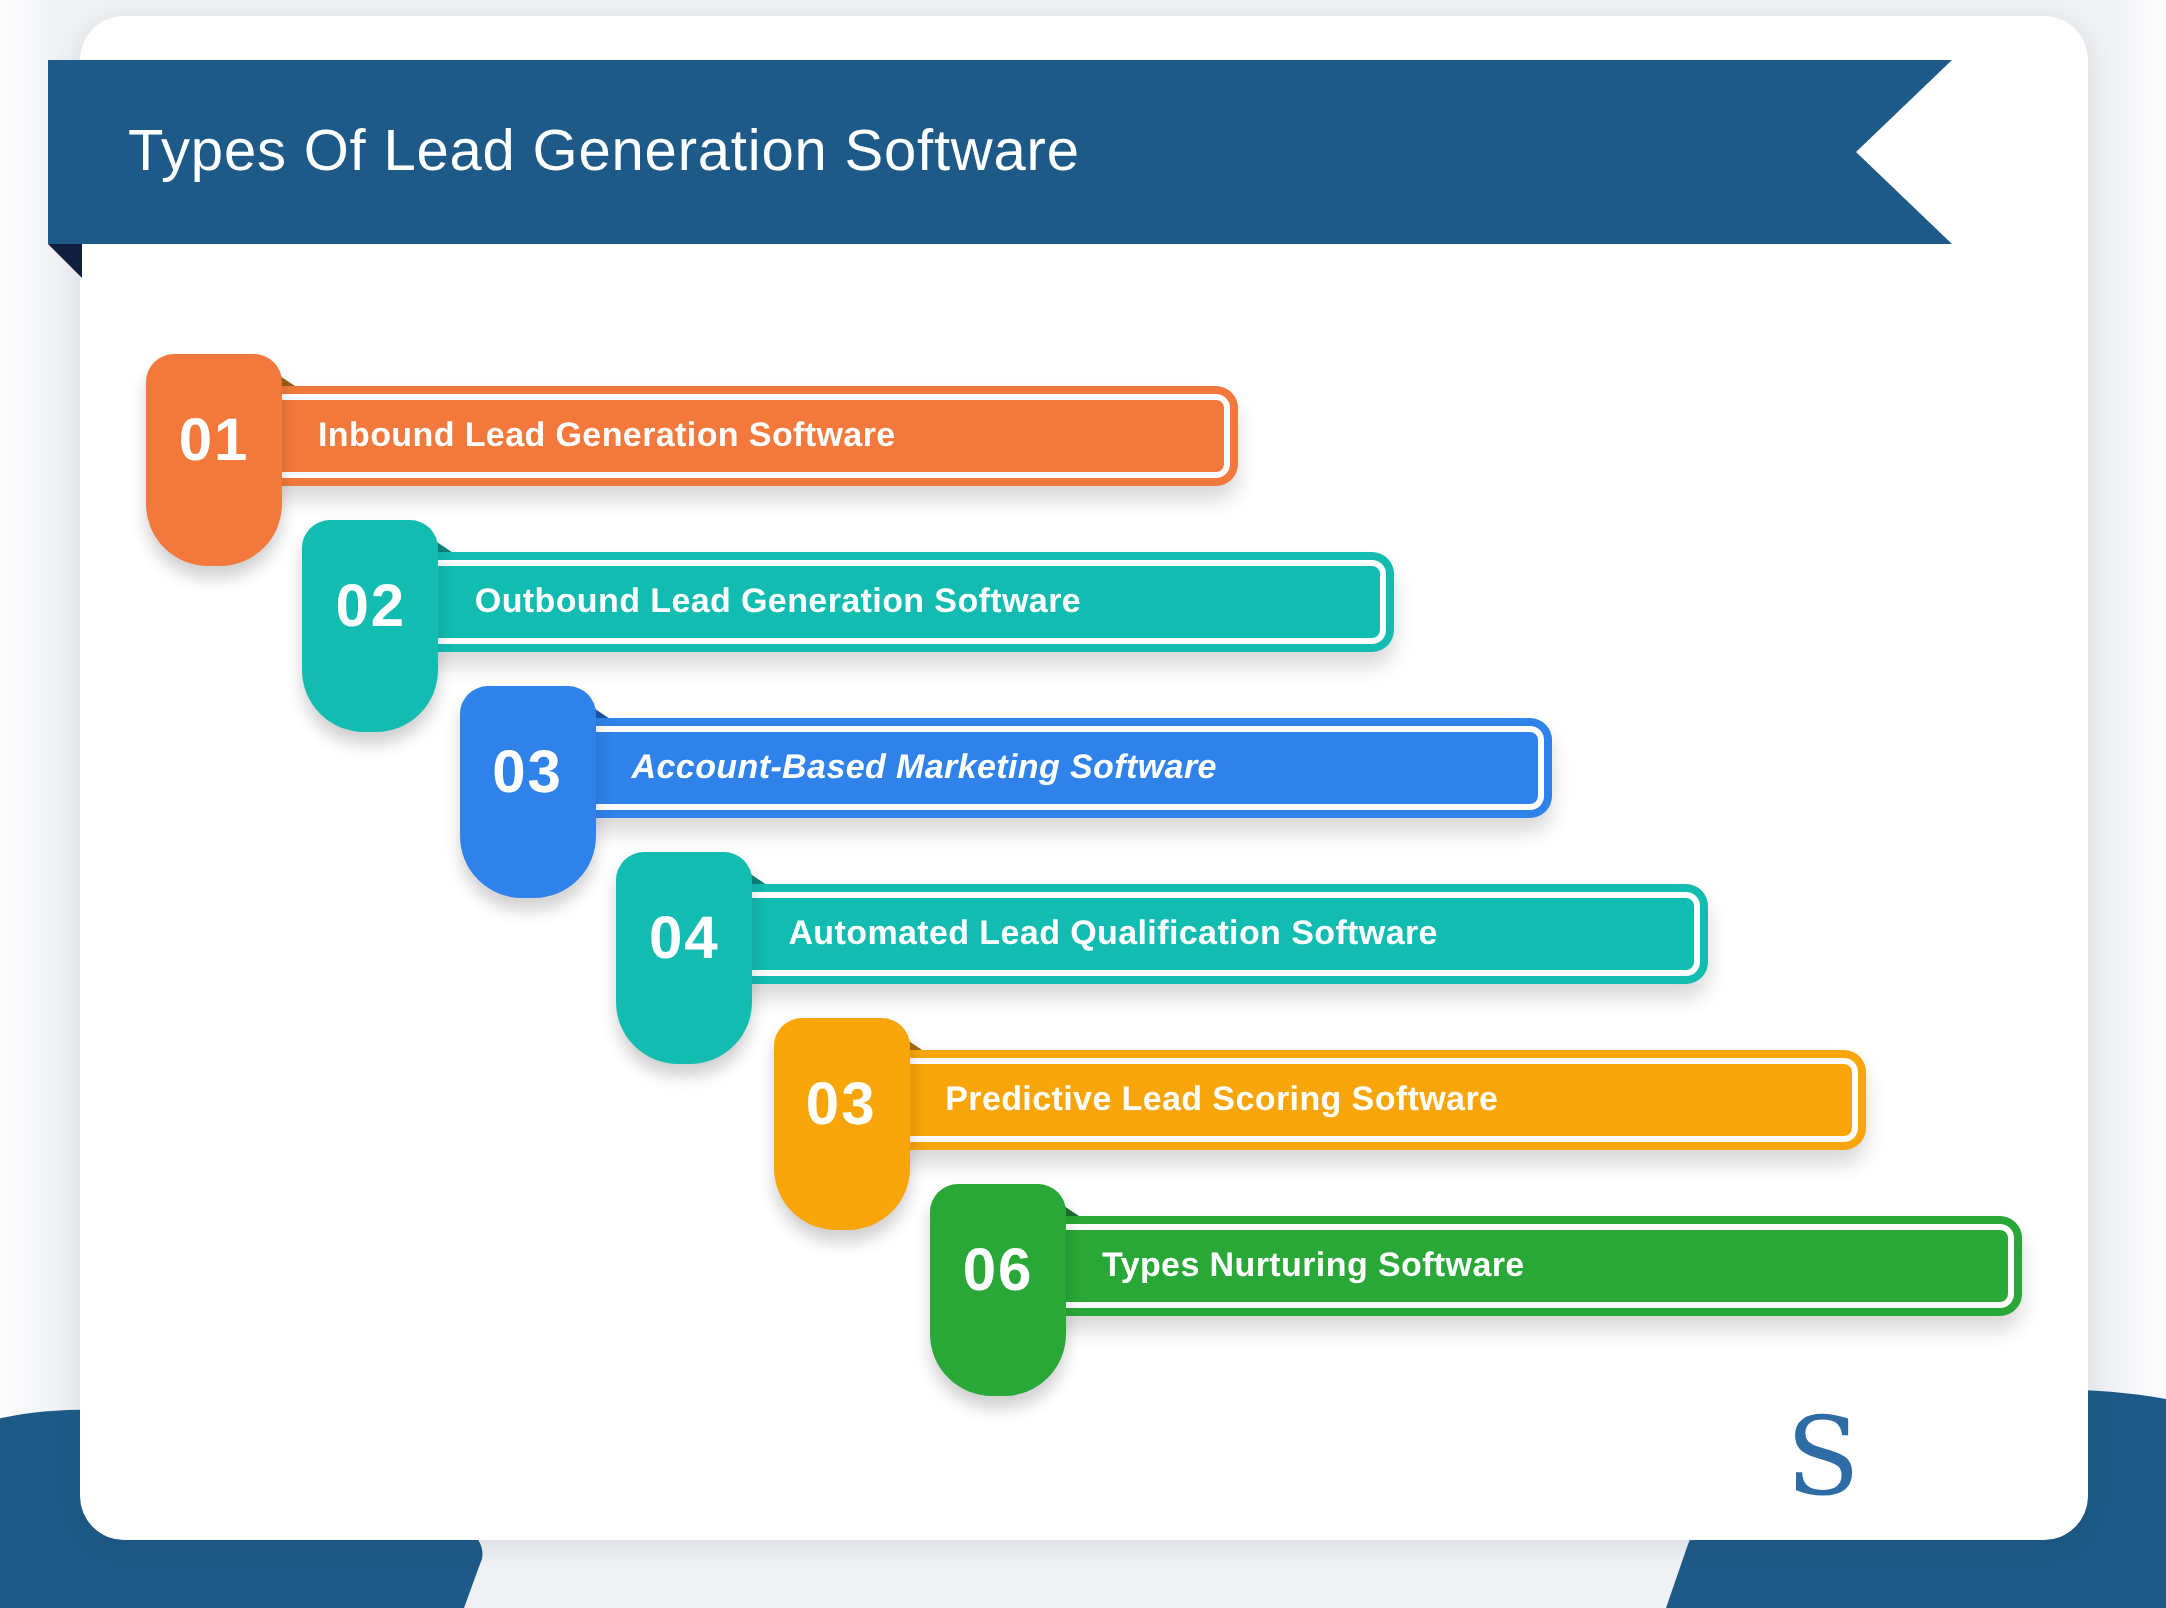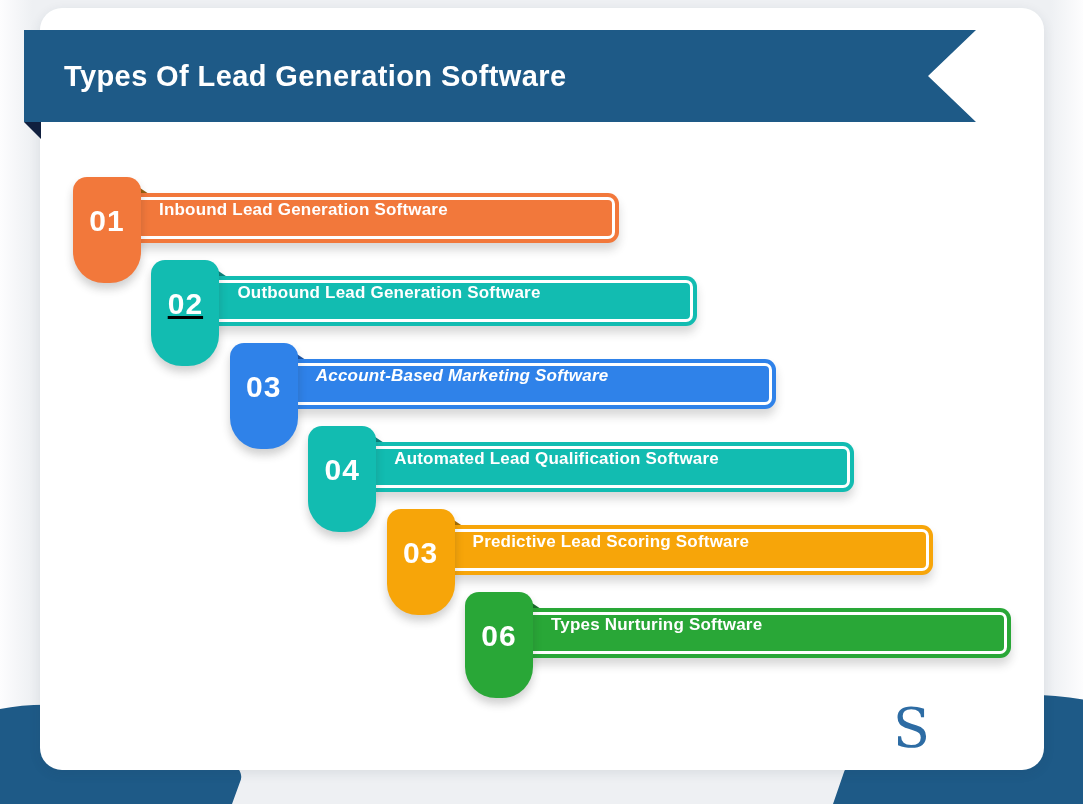--- a/index.html
+++ b/index.html
@@ -13,42 +13,42 @@
     position:absolute;left:40px;top:8px;width:1004px;height:762px;
     background:#ffffff;border-radius:22px;z-index:1;
     box-shadow:0 3px 12px rgba(30,45,70,0.10);
   }
   .ribbon{
     position:absolute;left:24px;top:30px;width:952px;height:92px;z-index:3;
     display:flex;align-items:center;
     clip-path:polygon(0 0,100% 0,calc(100% - 48px) 50%,100% 100%,0 100%);
   }
   .ribbon-title{
-    color:#ffffff;font-size:29px;font-weight:700;letter-spacing:0.4px;
+    color:#ffffff;font-size:29px;font-weight:400;letter-spacing:0.4px;
     padding-left:40px;white-space:nowrap;
   }
   .ribbon-fold{
     position:absolute;left:24px;top:122px;width:17px;height:17px;z-index:2;
     clip-path:polygon(0 0,100% 0,100% 100%);
   }
   .rows{position:absolute;left:0;top:0;width:1083px;height:804px;z-index:2;}
   .row{position:absolute;width:620px;height:120px;}
   .flap{
     position:absolute;left:52px;top:1px;width:24px;height:16px;
     clip-path:polygon(0 0,100% 100%,0 100%);
   }
   .bar{
     position:absolute;left:50px;top:16px;width:496px;height:50px;
     border-radius:11px;padding:4px;box-sizing:border-box;
     box-shadow:0 7px 10px rgba(40,40,40,0.18);
   }
   .bar-inner{
     width:100%;height:100%;box-sizing:border-box;
     border:3px solid #ffffff;border-radius:7px;
-    display:flex;align-items:flex-start;padding-left:29px;
+    display:flex;align-items:center;padding-left:29px;
   }
   .bar-label{color:#ffffff;font-size:17px;font-weight:700;letter-spacing:0.2px;white-space:nowrap;}
   .badge{
     position:absolute;left:0;top:0;width:68px;height:106px;
     border-radius:14px 14px 31px 31px;
     box-shadow:0 6px 8px rgba(40,40,40,0.22);
     display:flex;justify-content:center;align-items:flex-start;
   }
   .badge-num{color:#ffffff;font-size:30px;font-weight:800;margin-top:27px;letter-spacing:1px;}
   .logo{
@@ -88,21 +88,21 @@
       <span class="badge-num">01</span>
     </div>
   </div>
     <div class="row" style="left: 151.4px; top: 260px;">
     <div class="flap" style="background: rgb(11, 131, 124);"></div>
     <div class="bar" style="background: rgb(18, 188, 177);">
       <div class="bar-inner">
         <span class="bar-label">Outbound Lead Generation Software</span>
       </div>
     </div>
-    <div class="badge" style="background: rgb(18, 188, 177); text-decoration: underline;">
+    <div class="badge" style="background: rgb(18, 188, 177);">
       <span class="badge-num">02</span>
     </div>
   </div>
     <div class="row" style="left: 229.8px; top: 343px;">
     <div class="flap" style="background: rgb(28, 86, 168);"></div>
     <div class="bar" style="background: rgb(47, 130, 233); font-style: italic;">
       <div class="bar-inner">
         <span class="bar-label">Account-Based Marketing Software</span>
       </div>
     </div>

